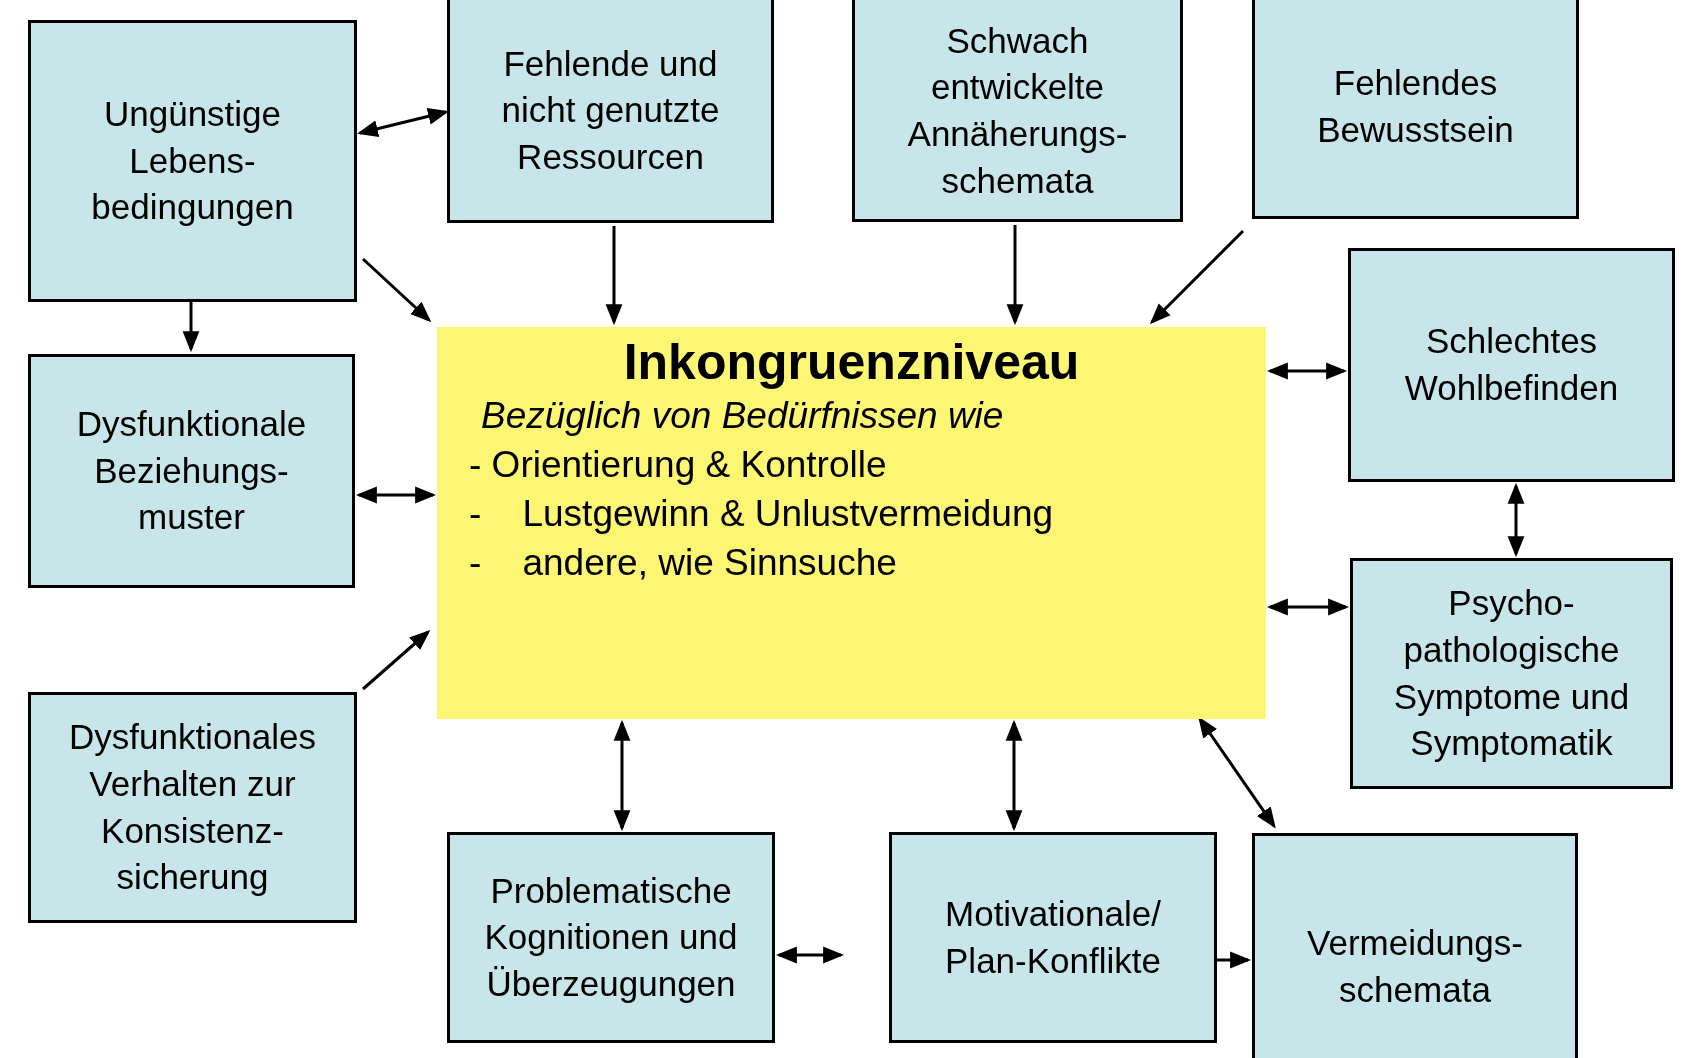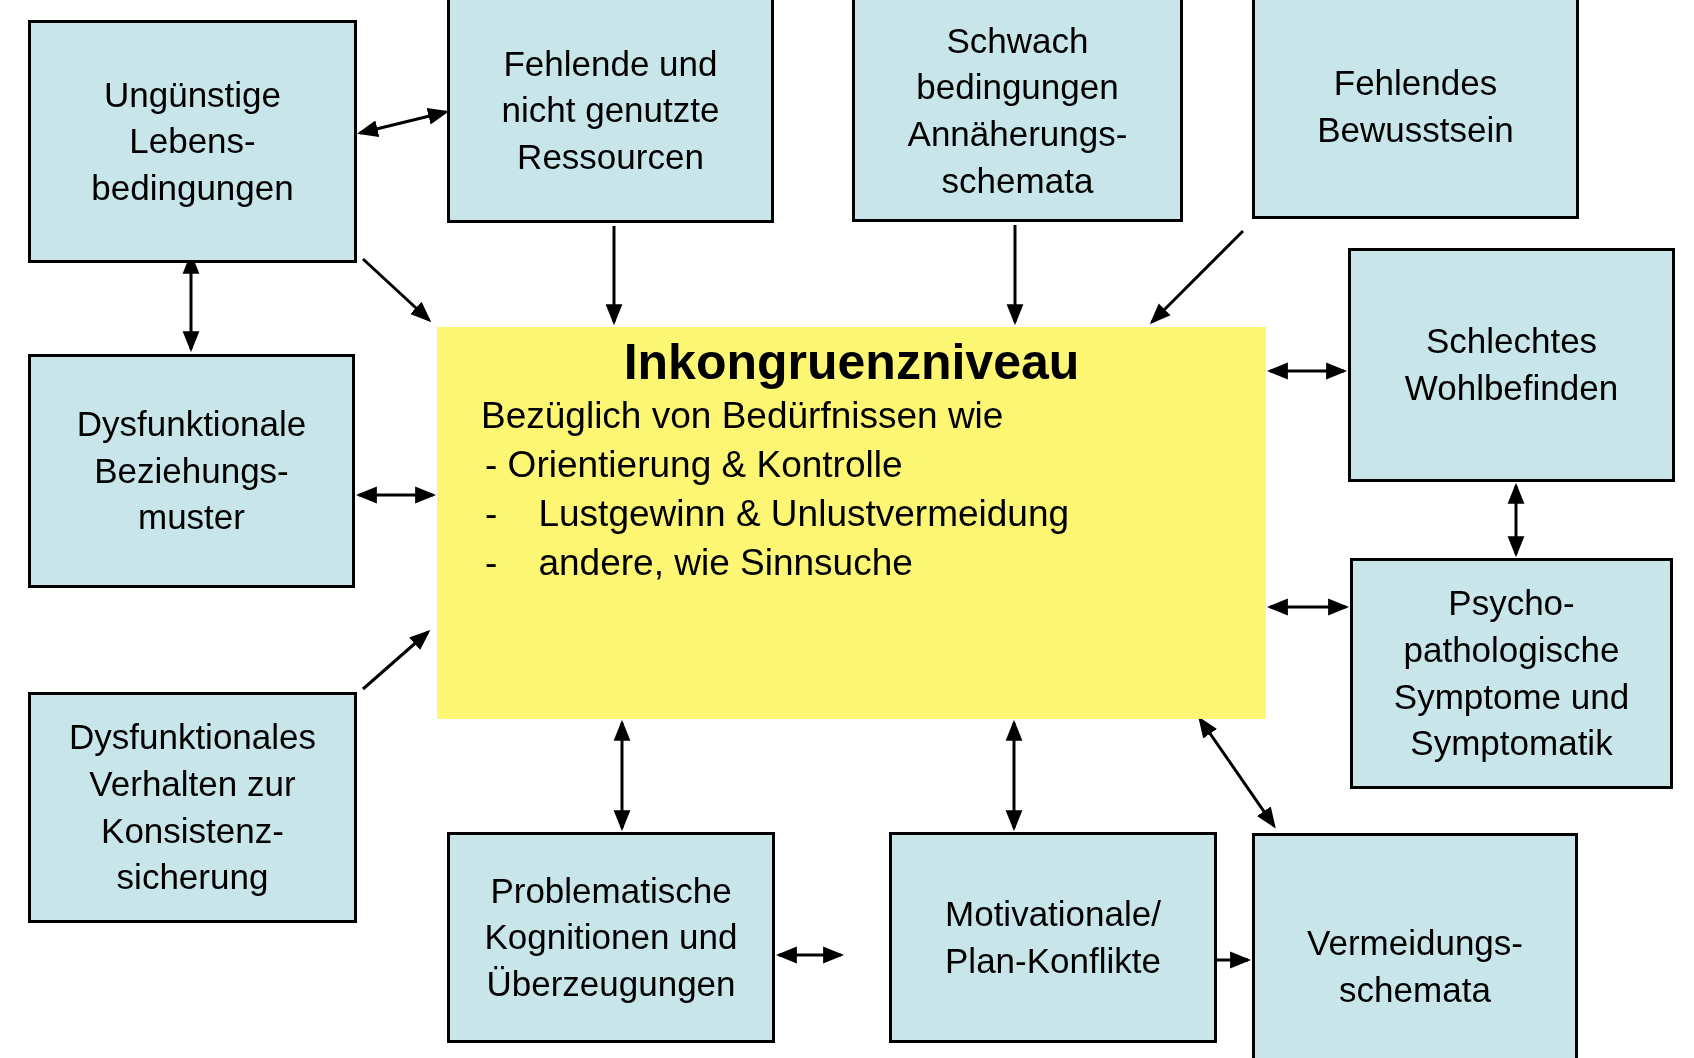--- a/index.html
+++ b/index.html
@@ -28,21 +28,21 @@
     justify-content: center;
     text-align: center;
   }
   .box-label {
     white-space: pre-line;
     font-size: 35px;
     line-height: 1.33;
     color: #000;
   }
   
-  #b1  { left: 28px;   top: 20px;   width: 329px; height: 243px; }
+  #b1  { left: 28px;   top: 20px;   width: 329px; height: 282px; }
   #b2  { left: 447px;  top: -22px;  width: 327px; height: 245px; padding-top: 20px; }
   #b3  { left: 852px;  top: -22px;  width: 331px; height: 244px; padding-top: 22px; }
   #b4  { left: 1252px; top: -22px;  width: 327px; height: 241px; padding-top: 16px; }
   #b5  { left: 28px;   top: 354px;  width: 327px; height: 234px; }
   #b6  { left: 28px;   top: 692px;  width: 329px; height: 231px; }
   #b7  { left: 1348px; top: 248px;  width: 327px; height: 234px; }
   #b8  { left: 1350px; top: 558px;  width: 323px; height: 231px; }
   #b9  { left: 447px;  top: 832px;  width: 328px; height: 211px; }
   #b10 { left: 845px;  top: 832px;  width: 328px; height: 211px; margin-left: 44px; }
   #b11 { left: 1252px; top: 833px;  width: 326px; height: 267px; }
@@ -60,27 +60,27 @@
     text-align: center;
     font-weight: bold;
     font-size: 50px;
     line-height: 58px;
   }
   .center-sub {
     font-size: 37px;
     line-height: 49px;
     padding-left: 44px;
     white-space: pre;
+    font-style: italic;
   }
   .center-item {
     font-size: 37px;
     line-height: 49px;
-    padding-left: 19px;
+    padding-left: 32px;
     white-space: pre;
-    margin-left: 29px;
   }
   #arrows {
     position: absolute;
     left: 0; top: 0;
     pointer-events: none;
   }
   #arrows line {
     stroke: var(--arrow);
     stroke-width: 3;
   }
@@ -120,21 +120,21 @@
 Lebens-
 bedingungen</span>
   </div>
   <div class="box" id="b2">
     <span class="box-label">Fehlende und
 nicht genutzte
 Ressourcen</span>
   </div>
   <div class="box" id="b3">
     <span class="box-label">Schwach
-bedingungen
+entwickelte
 Annäherungs-
 schemata</span>
   </div>
   <div class="box" id="b4">
     <span class="box-label">Fehlendes
 Bewusstsein</span>
   </div>
   <div class="box" id="b5">
     <span class="box-label">Dysfunktionale
 Beziehungs-

